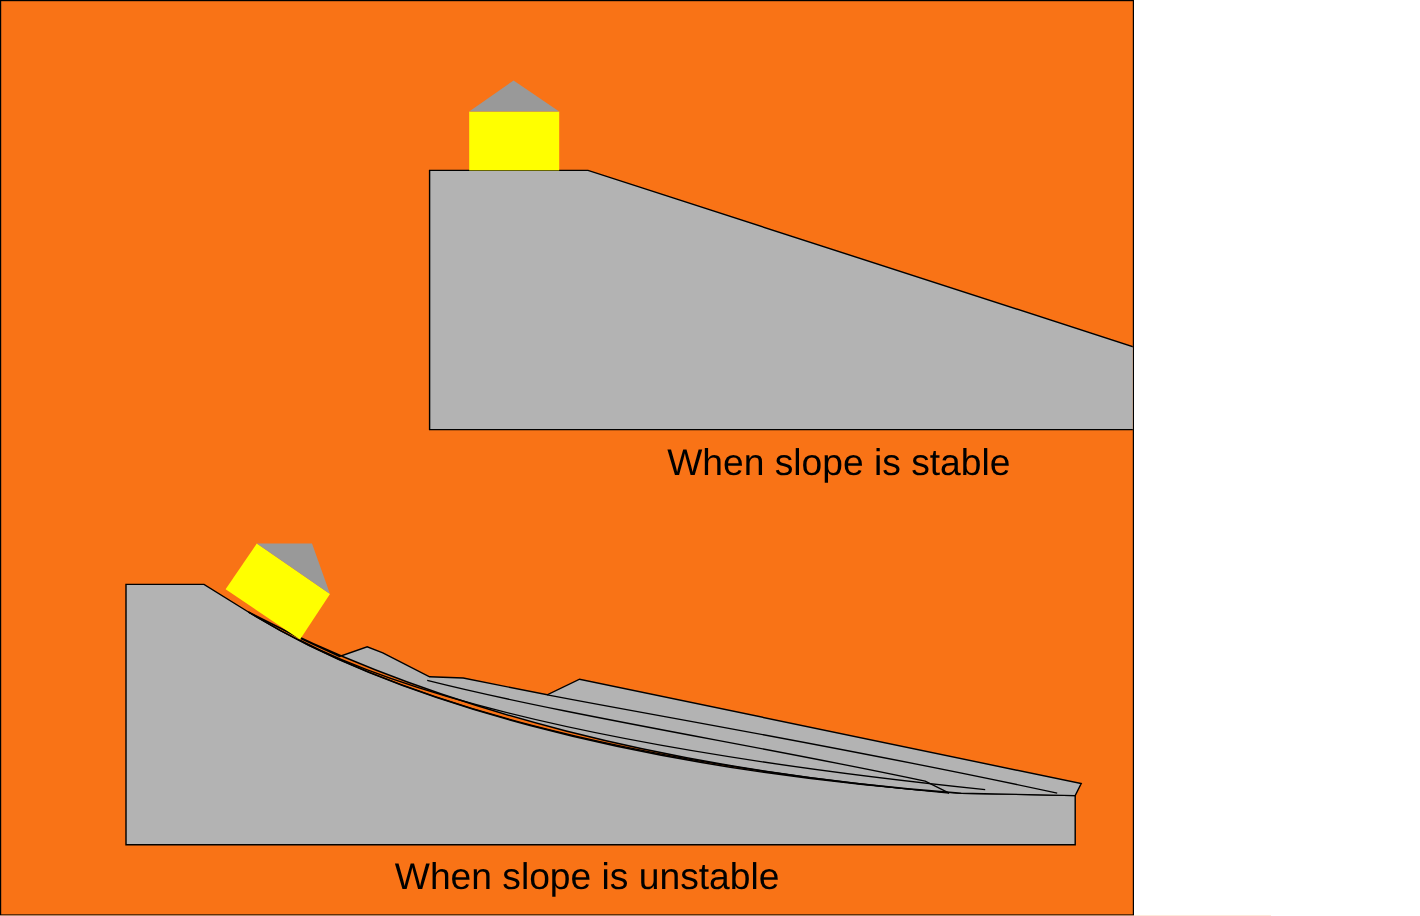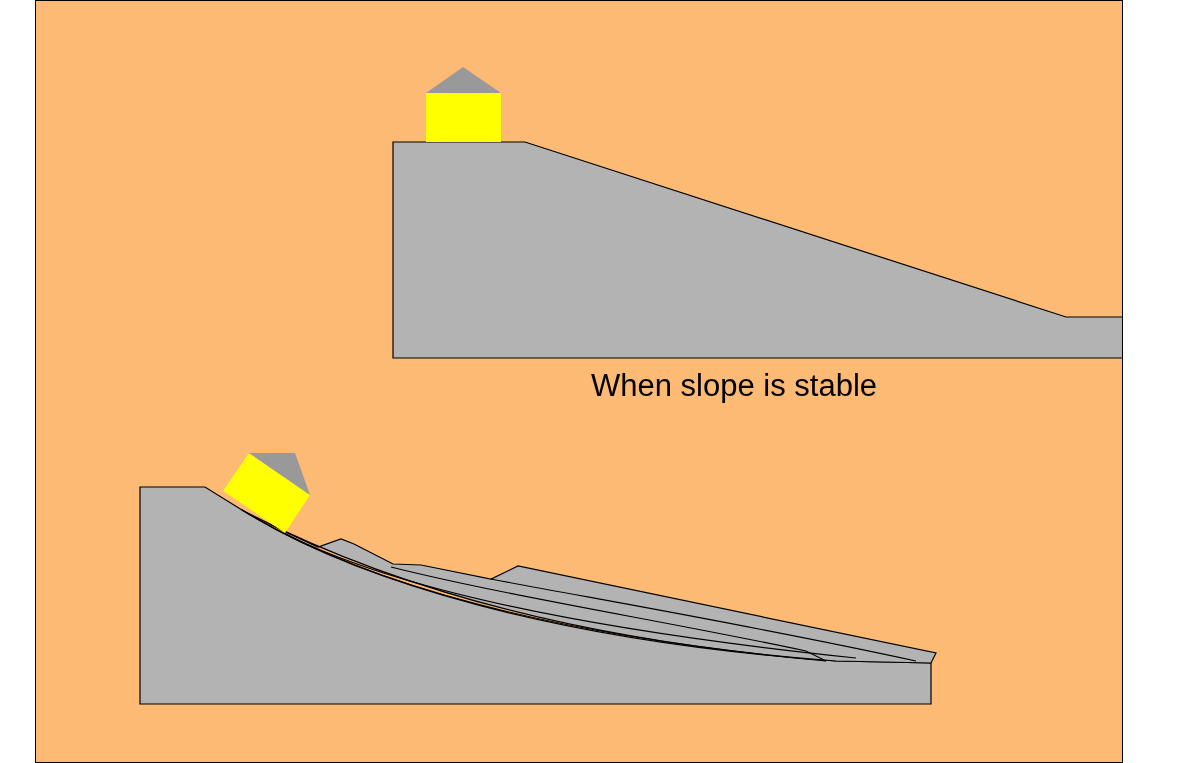--- a/index.html
+++ b/index.html
@@ -1,23 +1,22 @@
 <!DOCTYPE html>
 <html><head>
   <meta charset="utf-8">
   <style>
     html, body { margin: 0; padding: 0; background: #ffffff; }
     .canvas {
       position: relative;
-      width: 1088px; height: 763px;
+      width: 945px; height: 763px;
       box-sizing: border-box;
       border: 1px solid #000000;
-      background: #fdba74;
+      background: #f97316;
       overflow: hidden;
-      margin-left: 35px;
     }
     svg.scene { position: absolute; left: 0; top: 0; }
     .caption {
       position: absolute;
       font-family: "Liberation Sans", sans-serif;
       color: #000000;
       white-space: nowrap;
     }
     .caption-stable { left: 555px; top: 367px; font-size: 31px; }
     .caption-unstable { left: 328px; top: 712px; font-size: 31px; }
@@ -52,13 +51,14 @@
       <path d="M455,578 C 560,598 720,625 880,660" fill="none" stroke="#000" stroke-width="1.1"></path>
 
       <g>
         <polygon points="213,452 274,494 249,532 187,490" fill="#ffff00"></polygon>
         <polygon points="213,452 259,452 274,494" fill="#999999"></polygon>
       </g>
     </g>
   </svg>
 
   <div class="caption caption-stable">When slope is stable</div>
+  <div class="caption caption-unstable">When slope is unstable</div>
 </div>
 
 </body></html>

